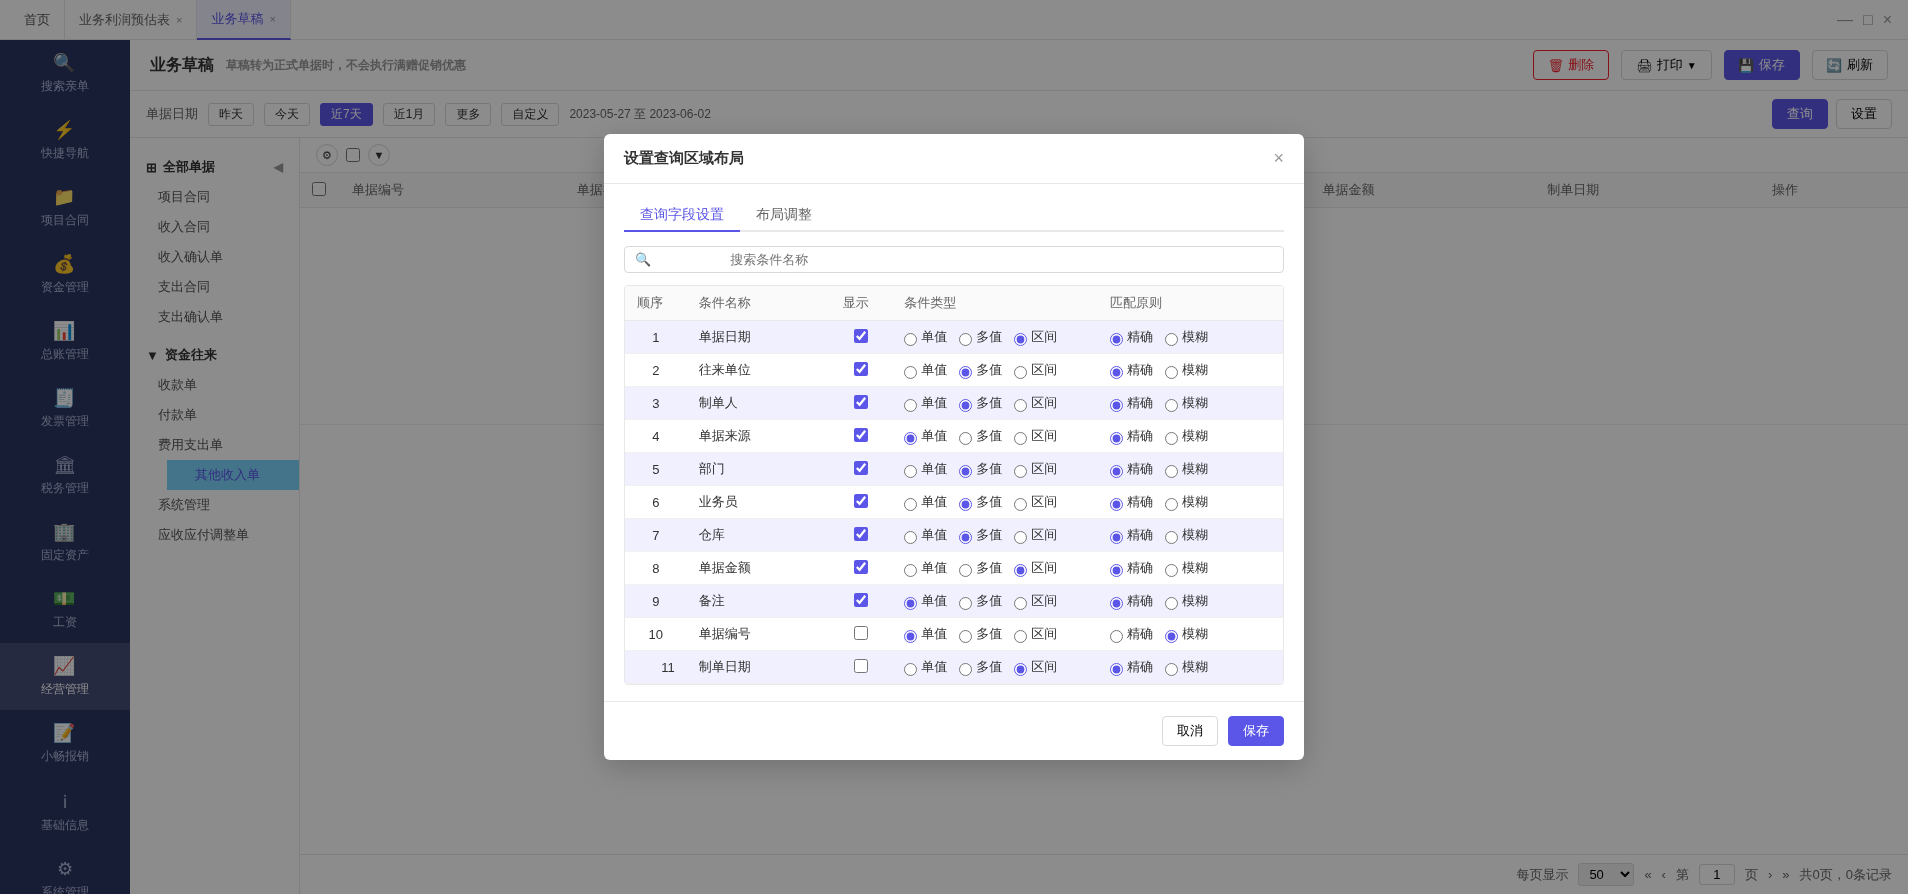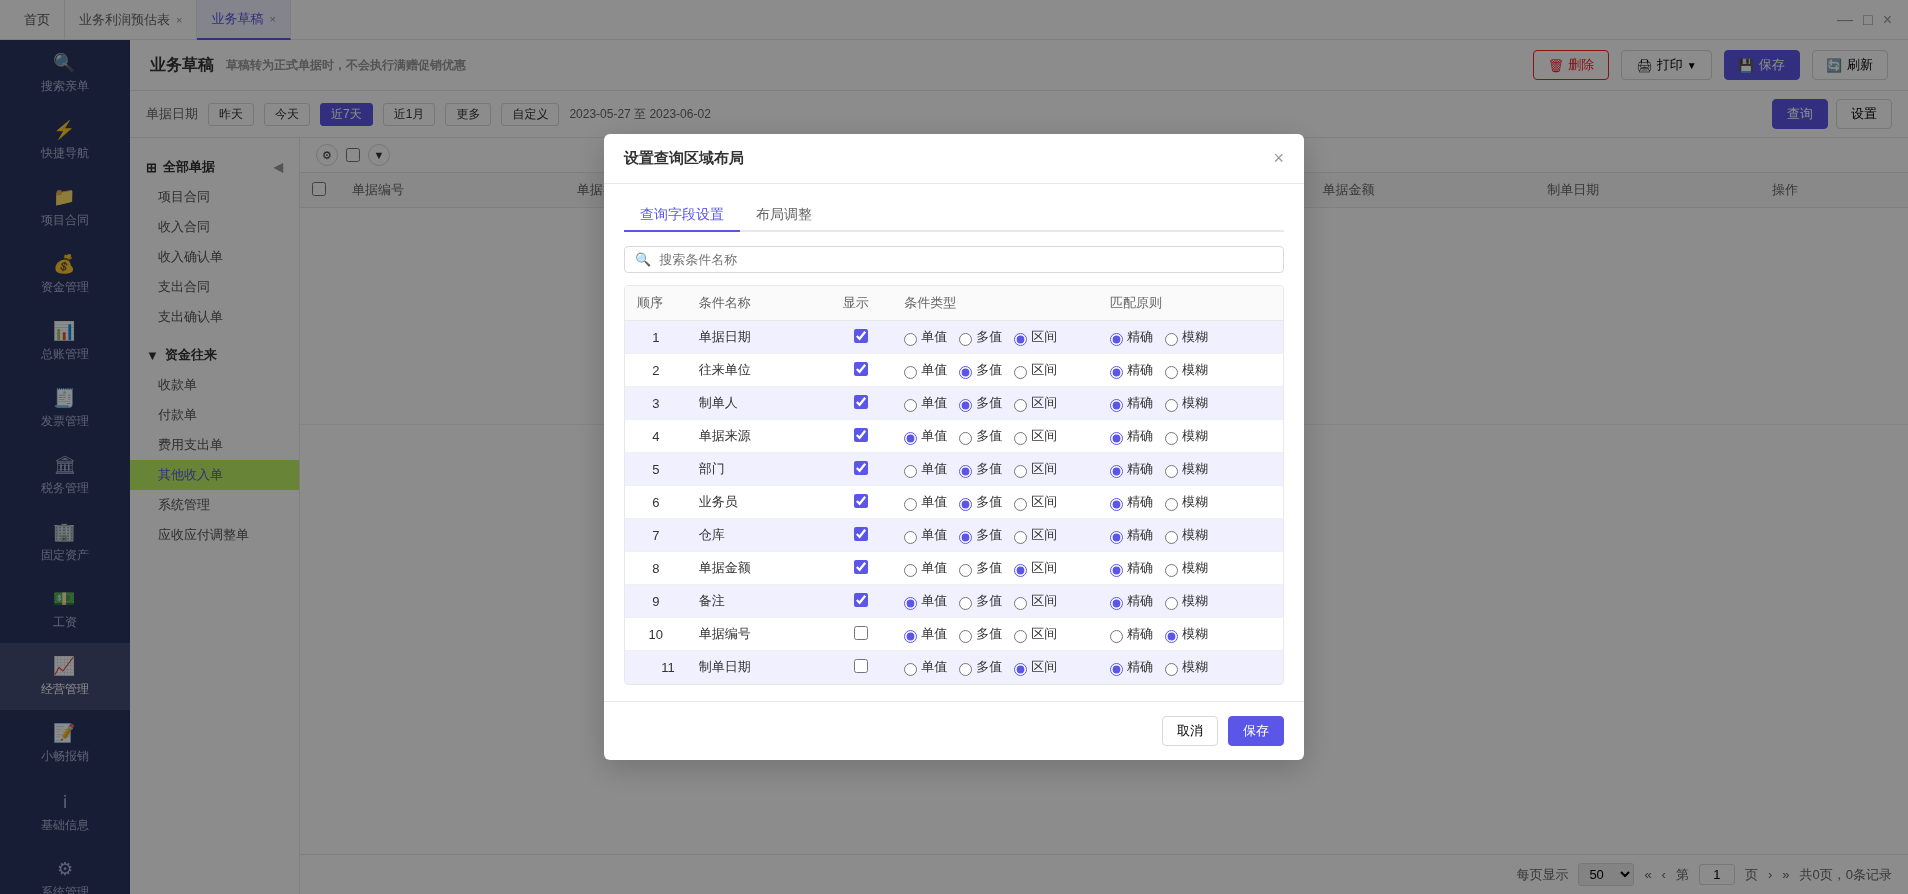--- a/index.html
+++ b/index.html
@@ -39,21 +39,21 @@
     .filter-label { color: #666; font-size: 13px; }
     .filter-tag { padding: 2px 10px; border-radius: 3px; border: 1px solid #d9d9d9; font-size: 12px; cursor: pointer; }
     .filter-tag.active { background: #5b56e8; color: #fff; border-color: #5b56e8; }
     .filter-date { color: #666; font-size: 12px; }
 
     
     .left-panel { width: 170px; background: #fff; border-right: 1px solid #e8e8e8; padding: 10px 0; overflow-y: auto; flex-shrink: 0; }
     .panel-section { padding: 4px 0; }
     .panel-section-title { padding: 6px 16px; font-size: 13px; font-weight: 600; color: #333; display: flex; align-items: center; gap: 6px; cursor: pointer; }
     .panel-item { padding: 6px 16px 6px 28px; font-size: 13px; color: #555; cursor: pointer; }
-    .panel-item.active { background: #bef264; color: #5b56e8; font-weight: 500; }
+    .panel-item.active { background: #7dd3fc; color: #5b56e8; font-weight: 500; margin-left: 37px; }
 
     
     .table-area { flex: 1; overflow: auto; background: #fff; position: relative; }
     .data-table { width: 100%; border-collapse: collapse; font-size: 13px; }
     .data-table th { background: #fafafa; border-bottom: 1px solid #e8e8e8; padding: 8px 12px; text-align: left; white-space: nowrap; color: #666; font-weight: normal; }
     .data-table td { border-bottom: 1px solid #f0f0f0; padding: 8px 12px; white-space: nowrap; }
     .no-data { display: flex; align-items: center; justify-content: center; height: 200px; color: #999; font-size: 14px; }
 
     
     .pagination { background: #fff; border-top: 1px solid #e8e8e8; padding: 8px 16px; display: flex; align-items: center; justify-content: flex-end; gap: 10px; font-size: 13px; color: #666; }
@@ -63,21 +63,21 @@
     .modal-overlay { position: fixed; top: 0; left: 0; width: 100%; height: 100%; background: rgba(0,0,0,0.45); z-index: 1000; display: flex; align-items: center; justify-content: center; }
     .modal { background: #fff; border-radius: 6px; width: 700px; max-height: 80vh; display: flex; flex-direction: column; box-shadow: 0 8px 32px rgba(0,0,0,0.2); }
     .modal-header { padding: 14px 20px; border-bottom: 1px solid #e8e8e8; display: flex; align-items: center; justify-content: space-between; }
     .modal-title { font-size: 15px; font-weight: 600; color: #333; }
     .modal-close { color: #999; cursor: pointer; font-size: 18px; }
     .modal-body { flex: 1; overflow: hidden; display: flex; flex-direction: column; padding: 16px 20px; }
     .modal-tabs { display: flex; gap: 0; border-bottom: 2px solid #e8e8e8; margin-bottom: 14px; }
     .modal-tab { padding: 6px 16px; font-size: 14px; cursor: pointer; color: #666; border-bottom: 2px solid transparent; margin-bottom: -2px; }
     .modal-tab.active { color: #5b56e8; border-bottom-color: #5b56e8; font-weight: 500; }
     .modal-search { display: flex; align-items: center; gap: 8px; border: 1px solid #d9d9d9; border-radius: 4px; padding: 5px 10px; margin-bottom: 12px; }
-    .modal-search input { border: none; outline: none; font-size: 13px; width: 200px; color: #666; }
+    .modal-search input { border: none; outline: none; font-size: 13px; width: 200px; color: #666; text-align: center; }
     .modal-table-wrap { flex: 1; overflow-y: auto; border: 1px solid #e8e8e8; border-radius: 4px; }
     .modal-table { width: 100%; border-collapse: collapse; font-size: 13px; }
     .modal-table th { background: #fafafa; padding: 8px 12px; text-align: left; color: #666; font-weight: normal; border-bottom: 1px solid #e8e8e8; position: sticky; top: 0; z-index: 1; }
     .modal-table td { padding: 7px 12px; border-bottom: 1px solid #f0f0f0; }
     .modal-table tr.row-highlight td { background: #f0f0ff; }
     .modal-table tr.row-alt td { background: #fff; }
     .modal-footer { padding: 14px 20px; border-top: 1px solid #e8e8e8; display: flex; justify-content: flex-end; gap: 10px; }
 
     
     .radio-group { display: flex; align-items: center; gap: 12px; }

